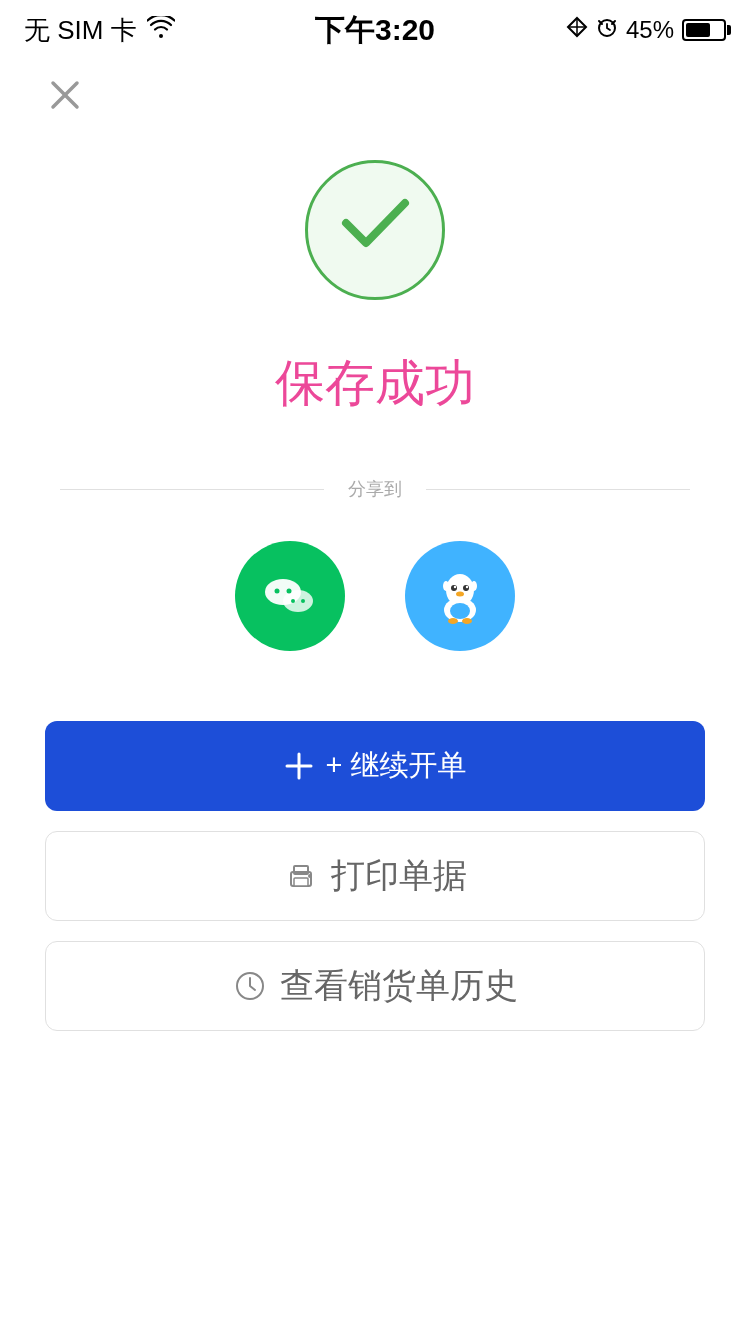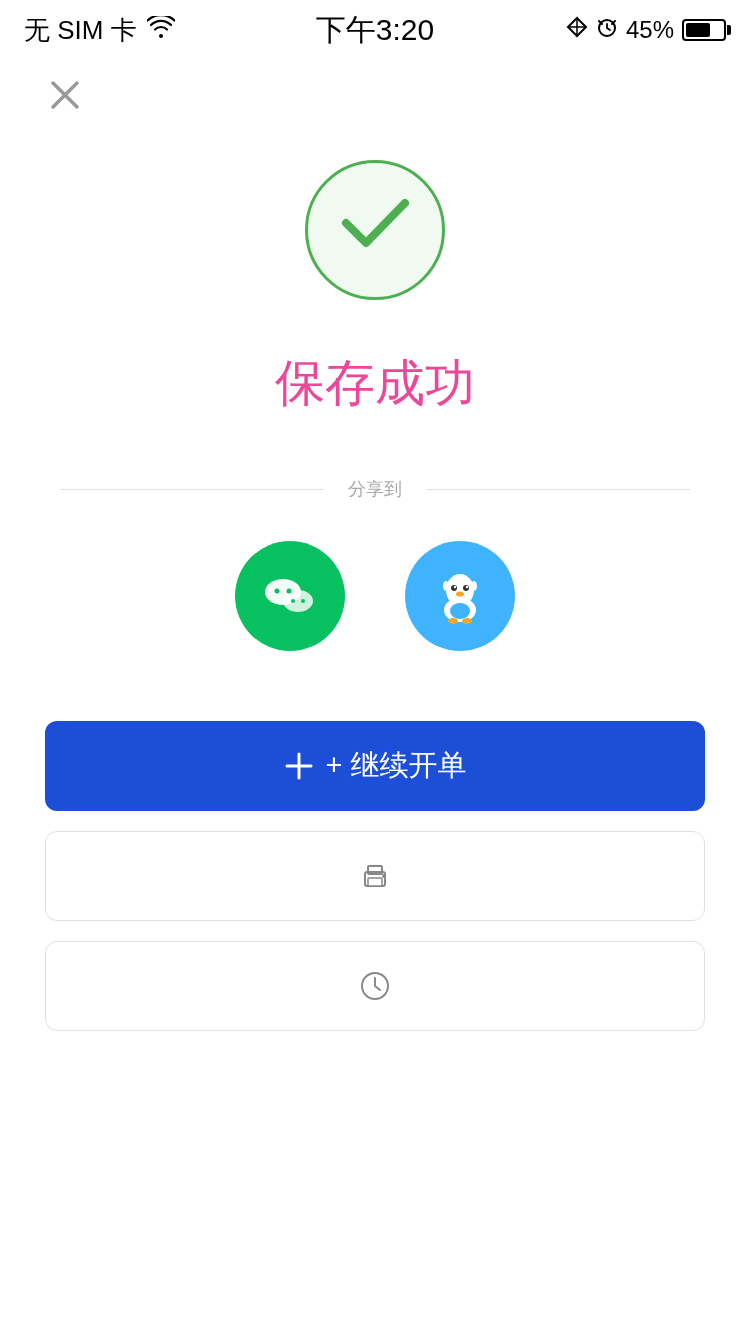--- a/index.html
+++ b/index.html
@@ -37,21 +37,21 @@
       font-weight: 500;
       color: #000;
     }
 
     .status-left .wifi-icon {
       font-size: 24px;
     }
 
     .status-center {
       font-size: 30px;
-      font-weight: 400;
+      font-weight: 700;
       color: #000;
       position: absolute;
       left: 50%;
       transform: translateX(-50%);
     }
 
     .status-right {
       display: flex;
       align-items: center;
       gap: 8px;
@@ -367,24 +367,26 @@
       <span>+ 继续开单</span>
     </button>
 
     <button class="btn-secondary">
       <svg class="print-icon-svg" viewBox="0 0 36 36" fill="none">
         <rect x="8" y="14" width="20" height="14" rx="2" stroke="#888" stroke-width="2" fill="none"></rect>
         <rect x="11" y="8" width="14" height="8" rx="1" stroke="#888" stroke-width="2" fill="none"></rect>
         <rect x="11" y="20" width="14" height="8" rx="1" stroke="#888" stroke-width="1.5" fill="white"></rect>
         <circle cx="27" cy="18" r="2" fill="#888"></circle>
       </svg>
+      <span>打印单据</span>
     </button>
 
     <button class="btn-secondary">
       <svg class="history-icon-svg" viewBox="0 0 36 36" fill="none">
         <circle cx="18" cy="18" r="13" stroke="#888" stroke-width="2" fill="none"></circle>
         <path d="M18 10 v8 l5 4" stroke="#888" stroke-width="2" stroke-linecap="round" stroke-linejoin="round" fill="none"></path>
       </svg>
+      <span>查看销货单历史</span>
     </button>
 
   </div>
 
 </div>
 
 </body></html>

